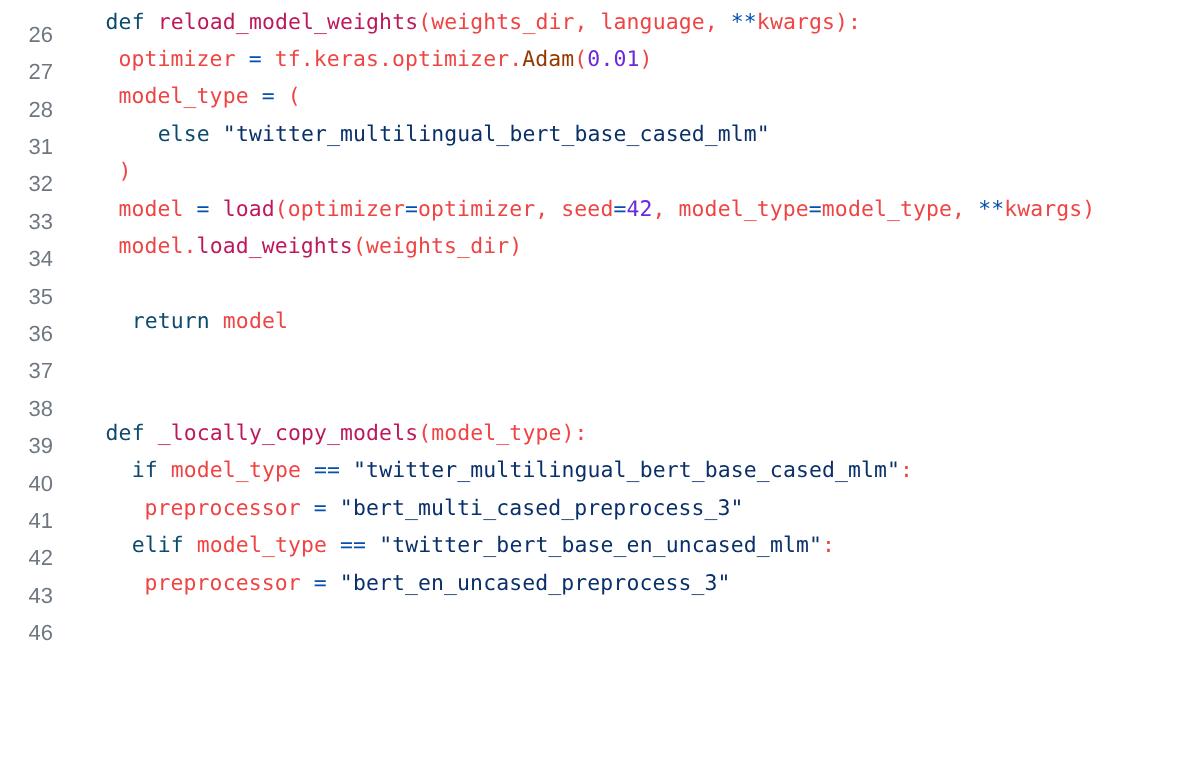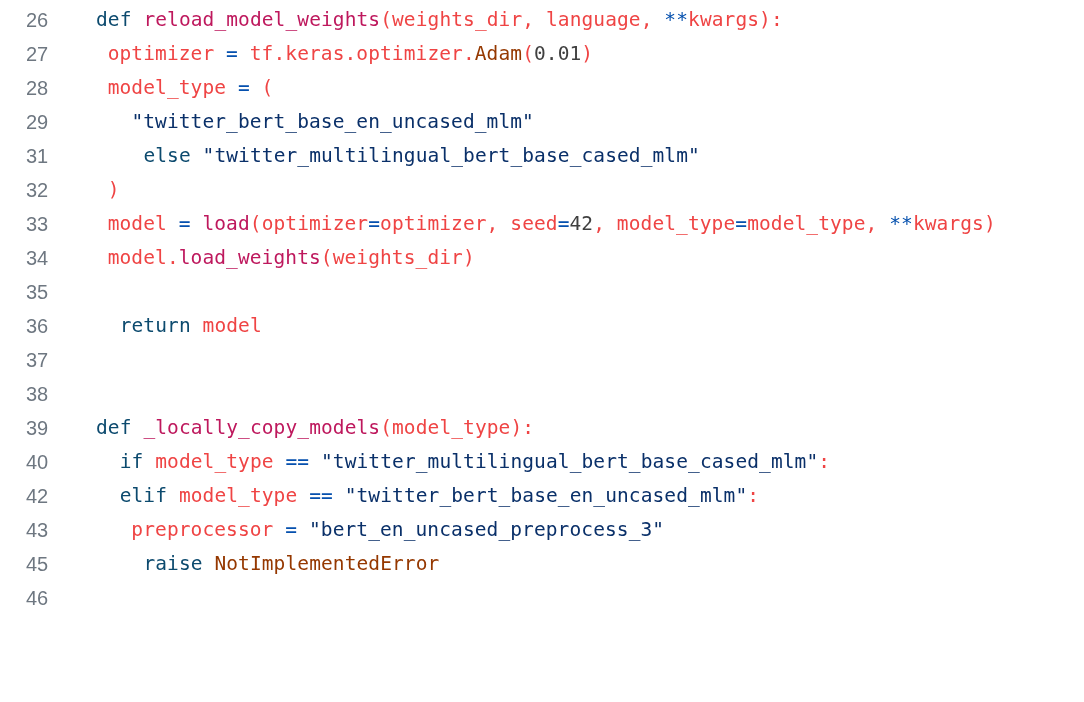--- a/index.html
+++ b/index.html
@@ -2,45 +2,44 @@
 <html><head>
 <meta charset="utf-8">
 <style>
   html, body { margin:0; padding:0; background:#ffffff; }
   body { width:1084px; height:702px; overflow:hidden; position:relative; }
   .code-view { position:absolute; left:0; top:3px; width:1084px; }
   .line { display:flex; height:34px; line-height:34px; white-space:pre;
           font-family:"DejaVu Sans Mono","Liberation Mono",monospace; font-size:19.5px; color:#1f2328; }
   .ln { width:52px; padding-left:26px; box-sizing:content-box; color:#6e7781; flex:none;
         font-family:"Liberation Sans","DejaVu Sans",sans-serif; font-size:20px; }
-  .ln { width:58px; }
+  .ln { width:58px;margin-top:12px; }
   .src { flex:1; letter-spacing:0.1px; }
   .kw { color:#0c4a6e;margin-left:12px; }
   .fn { color:#be185d; }
   .str { color:#0a3069; }
   .op { color:#0550ae; }
-  .num { color:#404040;text-align:right; }
+  .num { color:#6d28d9;text-align:right; }
   .cls { color:#953800; }
   .plain { color:#ef4444; }
 </style>
 </head>
 <body>
 
 <div class="code-view" id="code-view">
     <div class="line"><span class="ln">26</span><span class="src"><span class="kw">def</span><span class="plain"> </span><span class="fn">reload_model_weights</span><span class="plain">(weights_dir, language, </span><span class="op">**</span><span class="plain">kwargs):</span></span></div>
     <div class="line"><span class="ln">27</span><span class="src"><span class="plain">  optimizer </span><span class="op">=</span><span class="plain"> tf.keras.optimizer.</span><span class="cls">Adam</span><span class="plain">(</span><span class="num">0.01</span><span class="plain">)</span></span></div>
     <div class="line"><span class="ln">28</span><span class="src"><span class="plain">  model_type </span><span class="op">=</span><span class="plain"> (</span></span></div>
-    <div class="line"><span class="ln">29</span><span class="src"><span class="plain">    </span><span class="str">"twitter_bert_base_en_uncased_mlm"</span></span></div>
     <div class="line"><span class="ln">31</span><span class="src"><span class="plain">    </span><span class="kw">else</span><span class="plain"> </span><span class="str">"twitter_multilingual_bert_base_cased_mlm"</span></span></div>
     <div class="line"><span class="ln">32</span><span class="src"><span class="plain">  )</span></span></div>
     <div class="line"><span class="ln">33</span><span class="src"><span class="plain">  model </span><span class="op">=</span><span class="plain"> </span><span class="fn">load</span><span class="plain">(optimizer</span><span class="op">=</span><span class="plain">optimizer, seed</span><span class="op">=</span><span class="num">42</span><span class="plain">, model_type</span><span class="op">=</span><span class="plain">model_type, </span><span class="op">**</span><span class="plain">kwargs)</span></span></div>
     <div class="line"><span class="ln">34</span><span class="src"><span class="plain">  model.</span><span class="fn">load_weights</span><span class="plain">(weights_dir)</span></span></div>
     <div class="line"><span class="ln">35</span><span class="src"></span></div>
     <div class="line"><span class="ln">36</span><span class="src"><span class="plain">  </span><span class="kw">return</span><span class="plain"> model</span></span></div>
     <div class="line"><span class="ln">37</span><span class="src"></span></div>
     <div class="line"><span class="ln">38</span><span class="src"></span></div>
     <div class="line"><span class="ln">39</span><span class="src"><span class="kw">def</span><span class="plain"> </span><span class="fn">_locally_copy_models</span><span class="plain">(model_type):</span></span></div>
     <div class="line"><span class="ln">40</span><span class="src"><span class="plain">  </span><span class="kw">if</span><span class="plain"> model_type </span><span class="op">==</span><span class="plain"> </span><span class="str">"twitter_multilingual_bert_base_cased_mlm"</span><span class="plain">:</span></span></div>
+    <div class="line"><span class="ln">41</span><span class="src"><span class="plain">    preprocessor </span><span class="op">=</span><span class="plain"> </span><span class="str">"bert_multi_cased_preprocess_3"</span></span></div>
     <div class="line"><span class="ln">42</span><span class="src"><span class="plain">  </span><span class="kw">elif</span><span class="plain"> model_type </span><span class="op">==</span><span class="plain"> </span><span class="str">"twitter_bert_base_en_uncased_mlm"</span><span class="plain">:</span></span></div>
     <div class="line"><span class="ln">43</span><span class="src"><span class="plain">    preprocessor </span><span class="op">=</span><span class="plain"> </span><span class="str">"bert_en_uncased_preprocess_3"</span></span></div>
-    <div class="line"><span class="ln">45</span><span class="src"><span class="plain">    </span><span class="kw">raise</span><span class="plain"> </span><span class="cls">NotImplementedError</span></span></div>
     <div class="line"><span class="ln">46</span><span class="src"></span></div>
   </div>
 
 </body></html>

